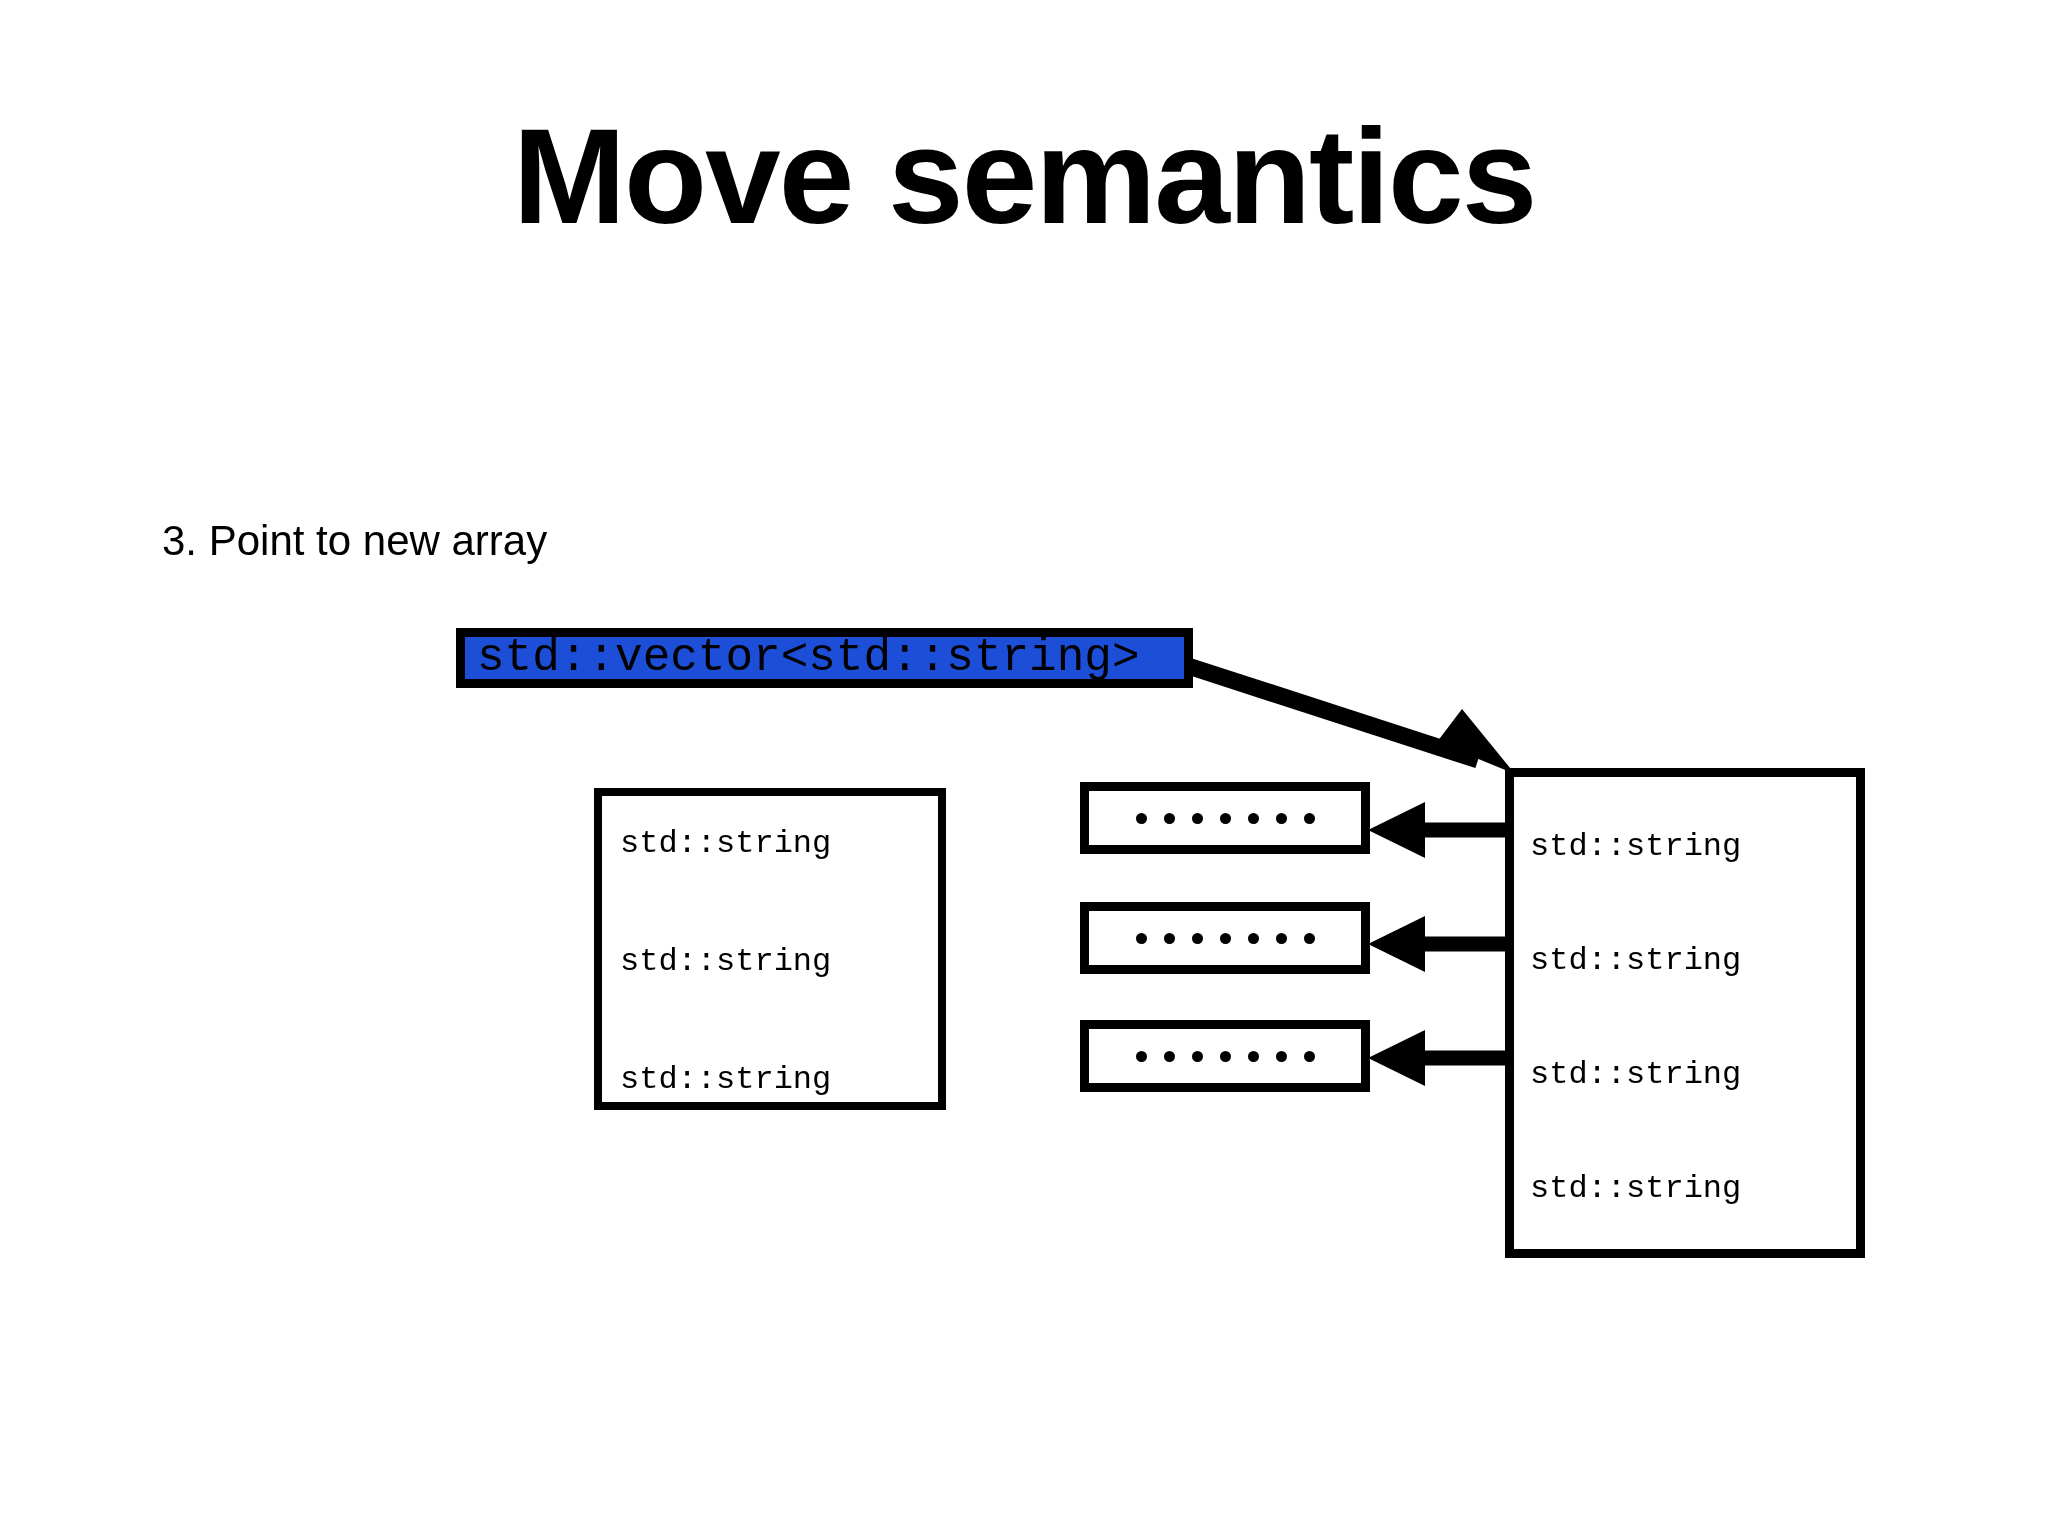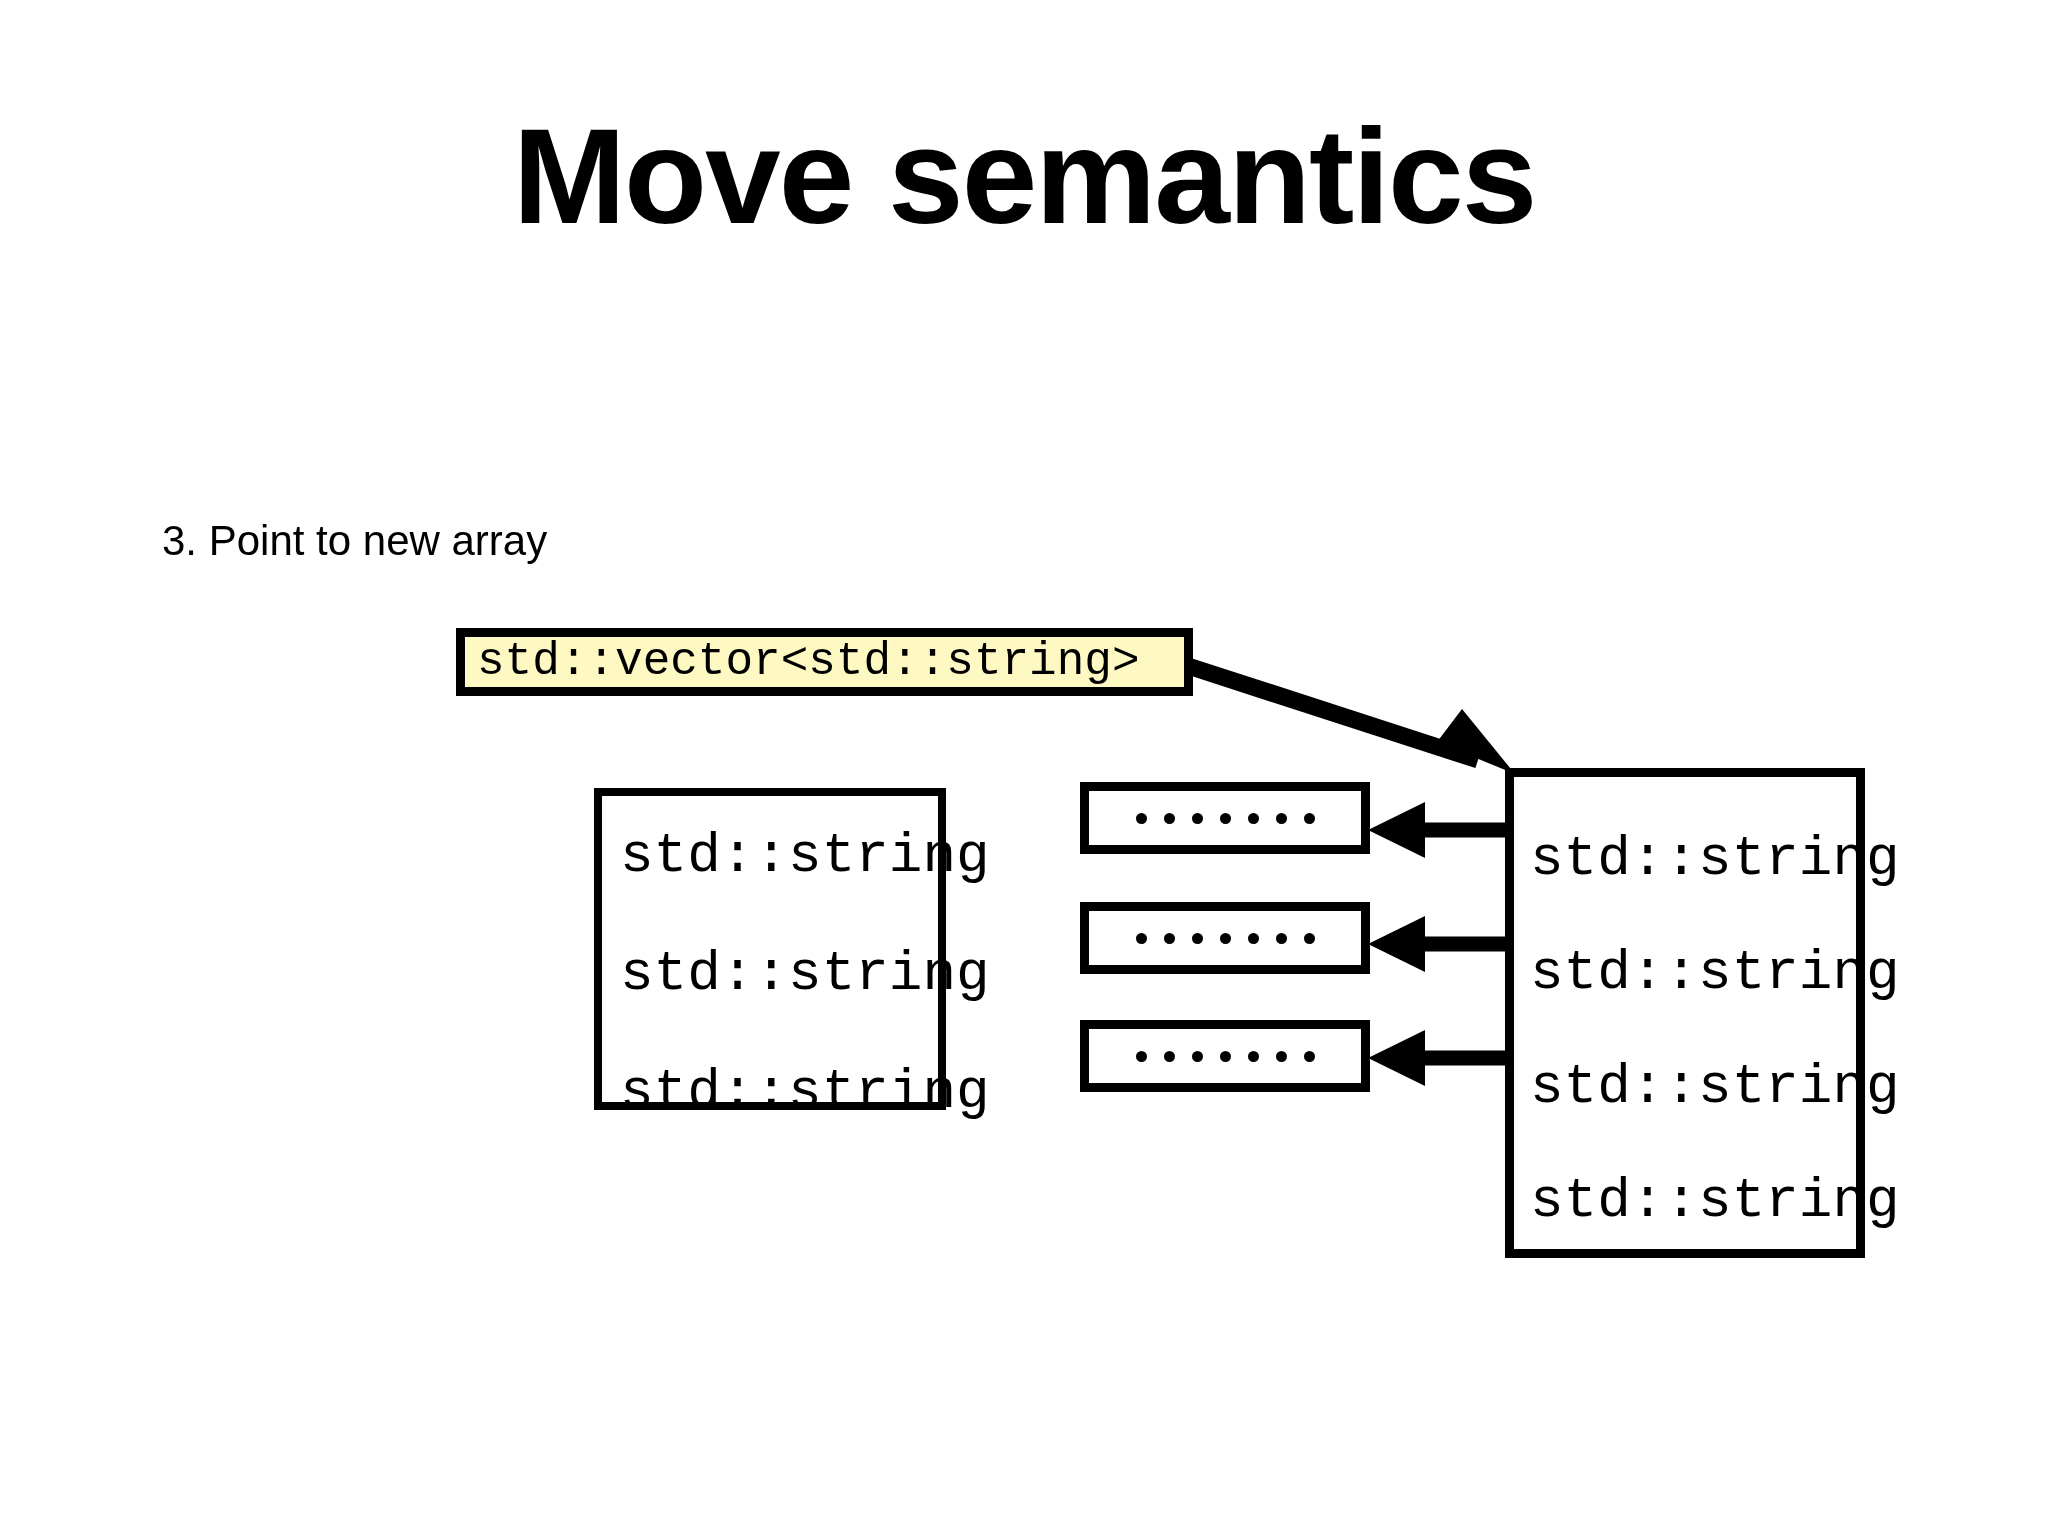--- a/index.html
+++ b/index.html
@@ -48,34 +48,34 @@
     font-family: "Liberation Sans", sans-serif;
     font-weight: 400;
     font-size: 42px;
     line-height: 1.1;
     white-space: nowrap;
   }
 
   
   .mono {
     font-family: "Liberation Mono", "DejaVu Sans Mono", monospace;
-    font-size: 56px;
+    font-size: 32px;
     line-height: 1.0;
     white-space: nowrap;
   }
 
   #vector-box {
     position: absolute;
     left: 456px;
     top: 628px;
     width: 737px;
-    height: 68px;
+    height: 60px;
     box-sizing: border-box;
     border: 9px solid #000000;
-    background: #fef9c3;
+    background: #1d4ed8;
     display: flex;
     align-items: center;
   }
   #vector-box .mono {
     padding-left: 12px;
     font-size: 46px;
   }
 
   #old-array-box {
     position: absolute;

